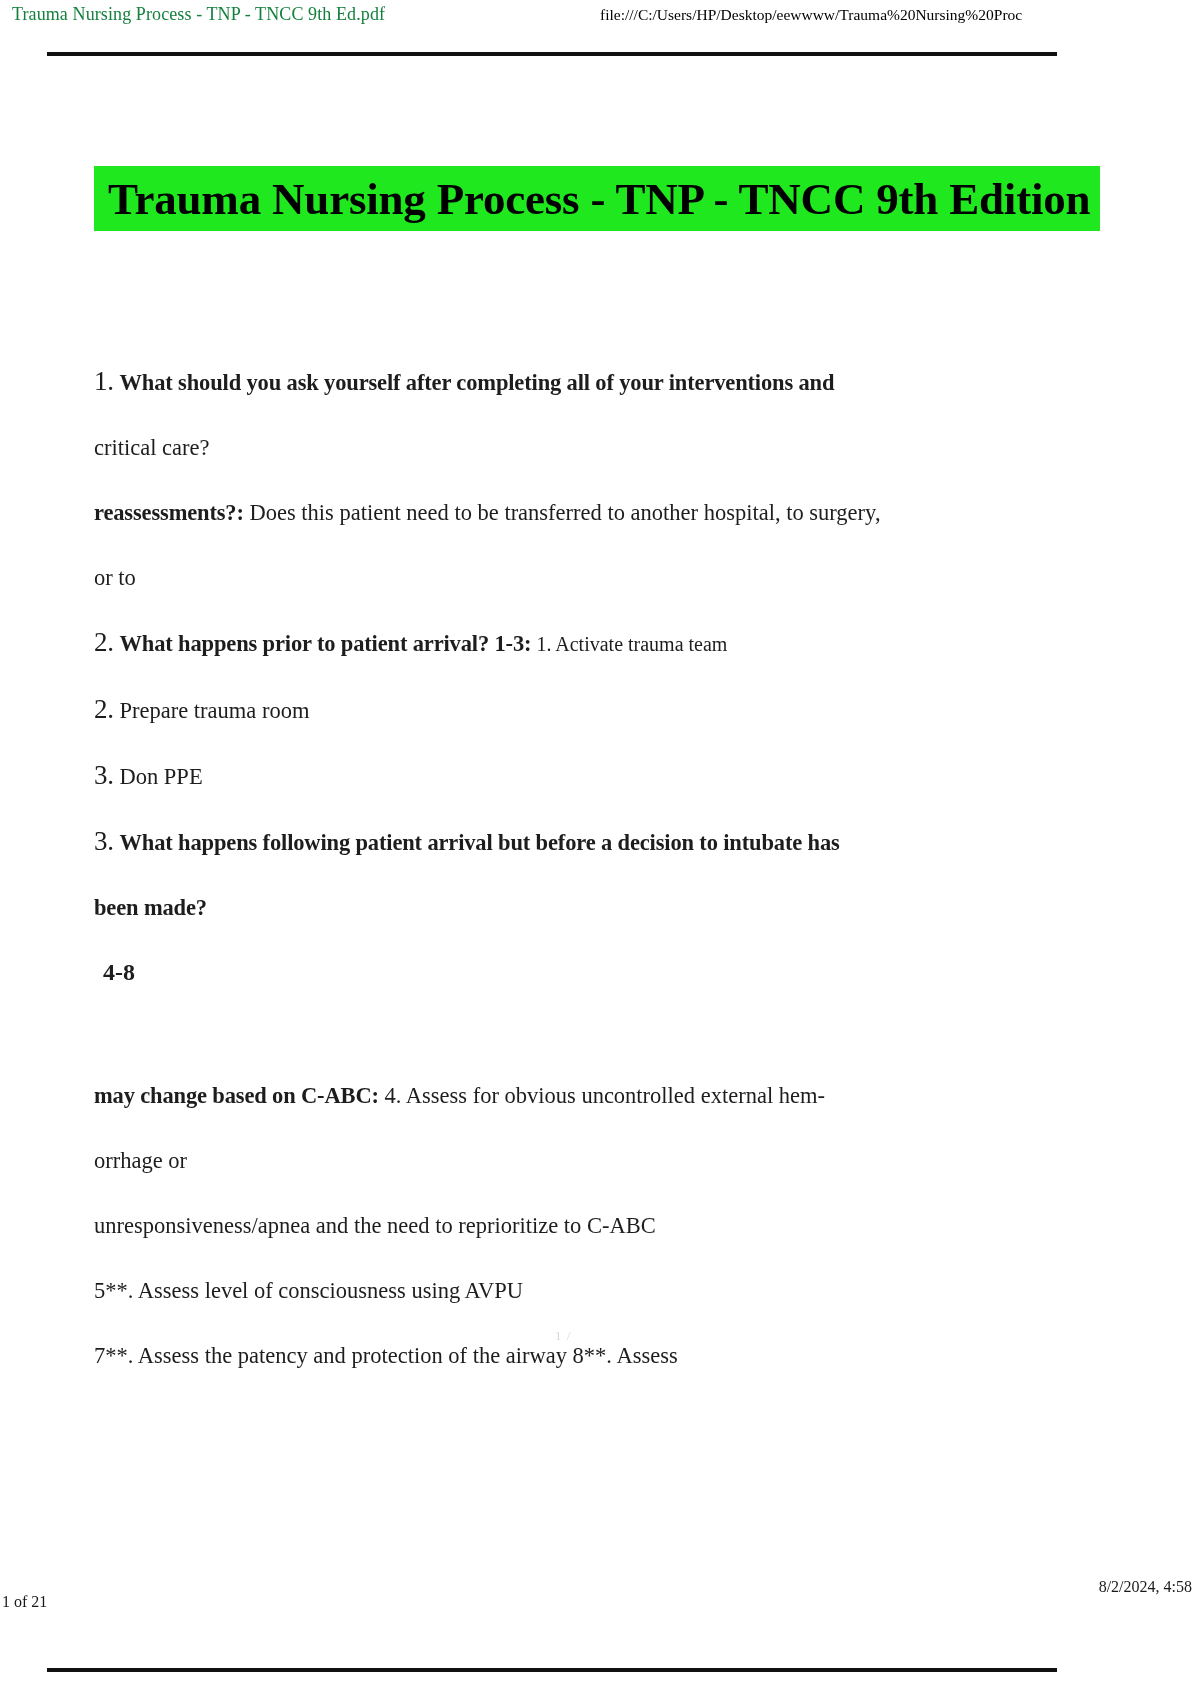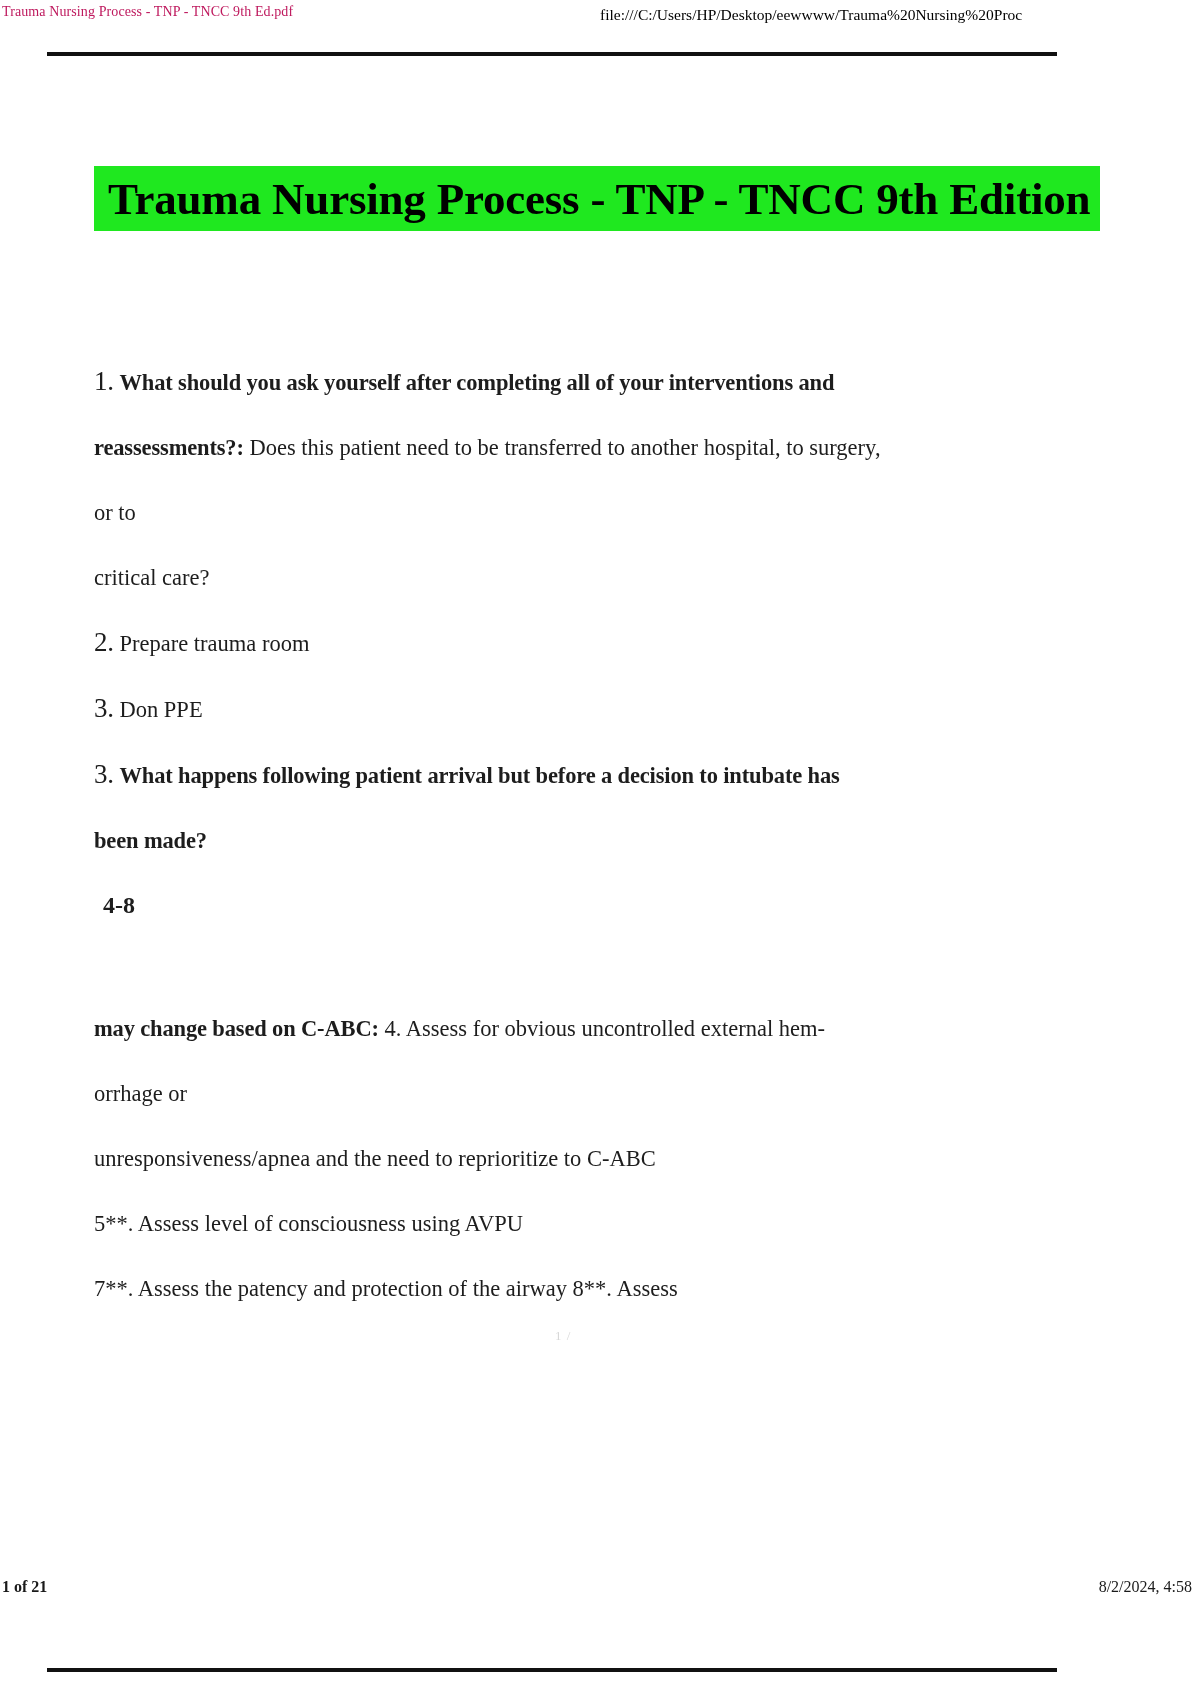--- a/index.html
+++ b/index.html
@@ -19,25 +19,25 @@
   
   .print-header {
     position: absolute;
     top: 0;
     left: 0;
     width: 1200px;
     height: 40px;
   }
   .print-header .hdr-left {
     position: absolute;
-    left: 2px;
+    left: 12px;
     top: 4px;
-    font-size: 14px;
+    font-size: 18px;
     letter-spacing: 0.1px;
-    color: #be185d;
+    color: #15803d;
     white-space: nowrap;
   }
   .print-header .hdr-right {
     position: absolute;
     left: 600px;
     top: 6px;
     font-size: 15.5px;
     color: #000000;
     white-space: nowrap;
   }
@@ -120,23 +120,22 @@
     top: 1578px;
     left: 0;
     width: 1200px;
     height: 30px;
     font-size: 16px;
     color: #1a1a1a;
   }
   .print-footer .ftr-left {
     position: absolute;
     left: 2px;
-    top: 0;
-    white-space: nowrap;
-    font-weight: bold;
+    top: 15px;
+    white-space: nowrap;
   }
   .print-footer .ftr-right {
     position: absolute;
     right: 8px;
     top: 0;
     white-space: nowrap;
   }
 
   .footer-rule {
     position: absolute;
@@ -162,26 +161,30 @@
     <span class="doc-title" style="background: rgb(31, 232, 31);">Trauma Nursing Process - TNP - TNCC 9th Edition</span>
   </div>
 
   <div class="content">
 
     <p class="block">
       <span class="qnum">1.</span>
       <span class="q">What should you ask yourself after completing all of your interventions and</span>
     </p>
     <p class="block">
+      <span class="a">critical care?</span>
+    </p>
+    <p class="block">
       <span class="q">reassessments?:</span><span class="a"> Does this patient need to be transferred to another hospital, to surgery, or to</span>
     </p>
-    <p class="block">
-      <span class="a">critical care?</span>
-    </p>
-
+
+    <p class="block">
+      <span class="qnum">2.</span>
+      <span class="q">What happens prior to patient arrival? 1-3:</span><span class="a lead-sm"> 1. Activate trauma team</span>
+    </p>
     <p class="block">
       <span class="qnum">2.</span>
       <span class="a">Prepare trauma room</span>
     </p>
     <p class="block">
       <span class="qnum">3.</span>
       <span class="a">Don PPE</span>
     </p>
 
     <p class="block">

